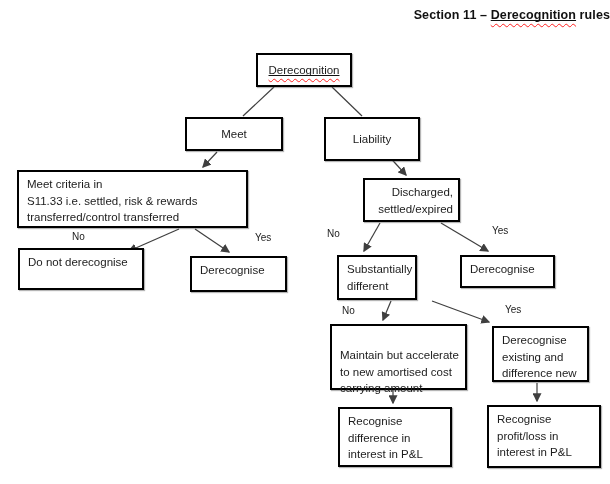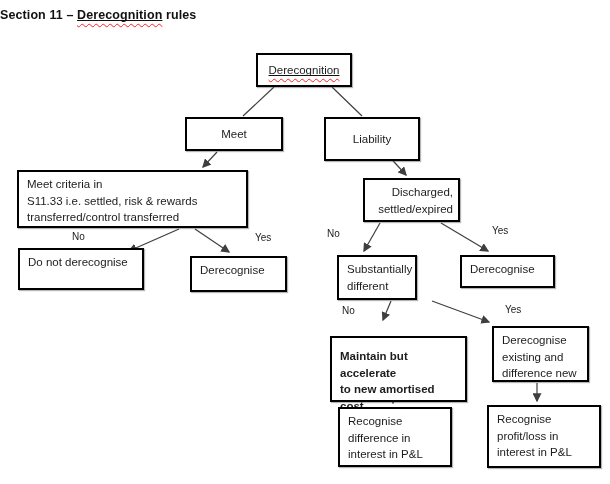--- a/index.html
+++ b/index.html
@@ -1,21 +1,21 @@
 <!DOCTYPE html>
 <html><head>
 <meta charset="utf-8">
 <style>
   html,body{margin:0;padding:0;background:#ffffff;}
   #canvas{
     position:relative;width:610px;height:484px;background:#ffffff;overflow:hidden;
     font-family:"Liberation Sans","DejaVu Sans",sans-serif;color:#1c1c1c;
   }
   #title{
-    position:absolute;left:0;top:8px;width:610px;text-align:left;
+    position:absolute;left:0;top:8px;width:610px;text-align:right;
     font-size:12.5px;font-weight:bold;color:#111;letter-spacing:0.1px;
   }
   .solid-u{text-decoration:underline;text-decoration-color:#111;text-decoration-thickness:1.2px;}
   .red-squiggle{
     text-decoration-line:underline;text-decoration-style:wavy;
     text-decoration-color:#ff2020;text-decoration-thickness:1px;
     text-underline-offset:3.5px;text-decoration-skip-ink:none;
   }
   .box{
     position:absolute;box-sizing:border-box;background:#ffffff;
@@ -30,21 +30,21 @@
   
   #n-derecognition{left:256px;top:53px;width:96px;height:34px;}
   #n-asset{left:185px;top:117px;width:98px;height:34px;}
   #n-liability{left:324px;top:117px;width:96px;height:44px;}
   #n-criteria{left:17px;top:170px;width:231px;height:58px;}
   #n-do-not-derecognise{left:18px;top:248px;width:126px;height:42px;}
   #n-derecognise-asset{left:190px;top:256px;width:97px;height:36px;}
   #n-discharged{left:363px;top:178px;width:97px;height:44px;text-align:right;}
   #n-substantially-different{left:337px;top:255px;width:80px;height:45px;}
   #n-derecognise-liability{left:460px;top:255px;width:95px;height:33px;}
-  #n-maintain{left:330px;top:336px;width:137px;height:66px;padding-top:10px;font-weight:bold;}
+  #n-maintain{left:330px;top:324px;width:137px;height:66px;padding-top:21px;}
   #n-derecognise-existing{left:492px;top:326px;width:97px;height:56px;}
   #n-recognise-difference{left:338px;top:407px;width:114px;height:60px;}
   #n-recognise-profit-loss{left:487px;top:405px;width:114px;height:63px;}
 
   
   #lab-asset-no{left:72px;top:231px;}
   #lab-asset-yes{left:255px;top:232px;}
   #lab-liability-no{left:327px;top:228px;}
   #lab-liability-yes{left:492px;top:225px;}
   #lab-subst-no{left:342px;top:305px;}

